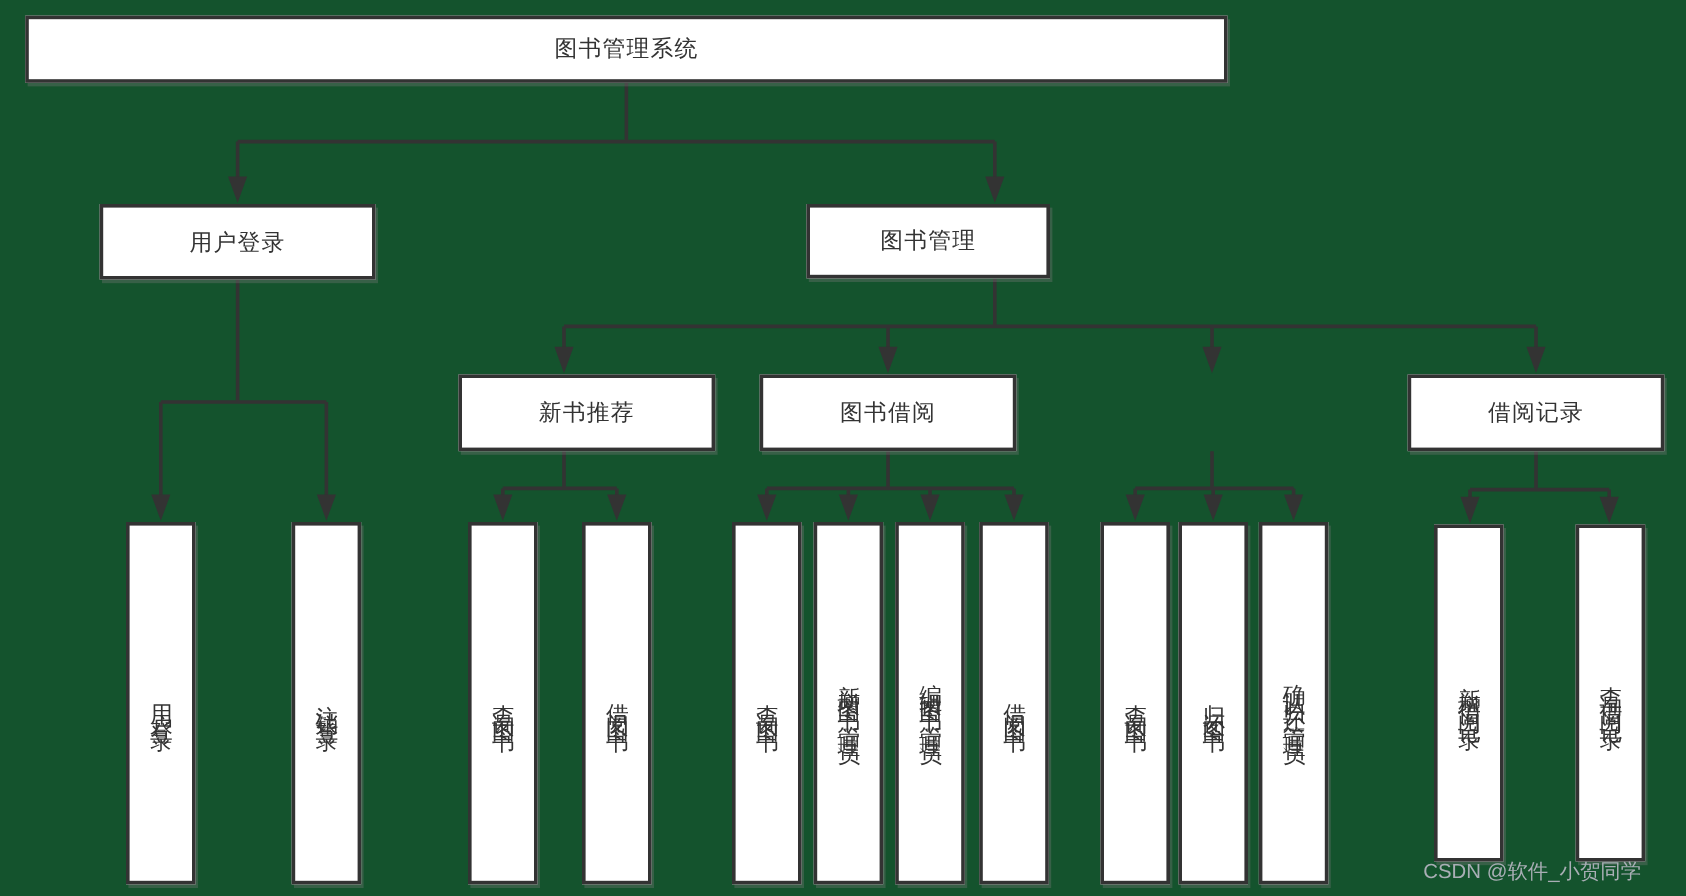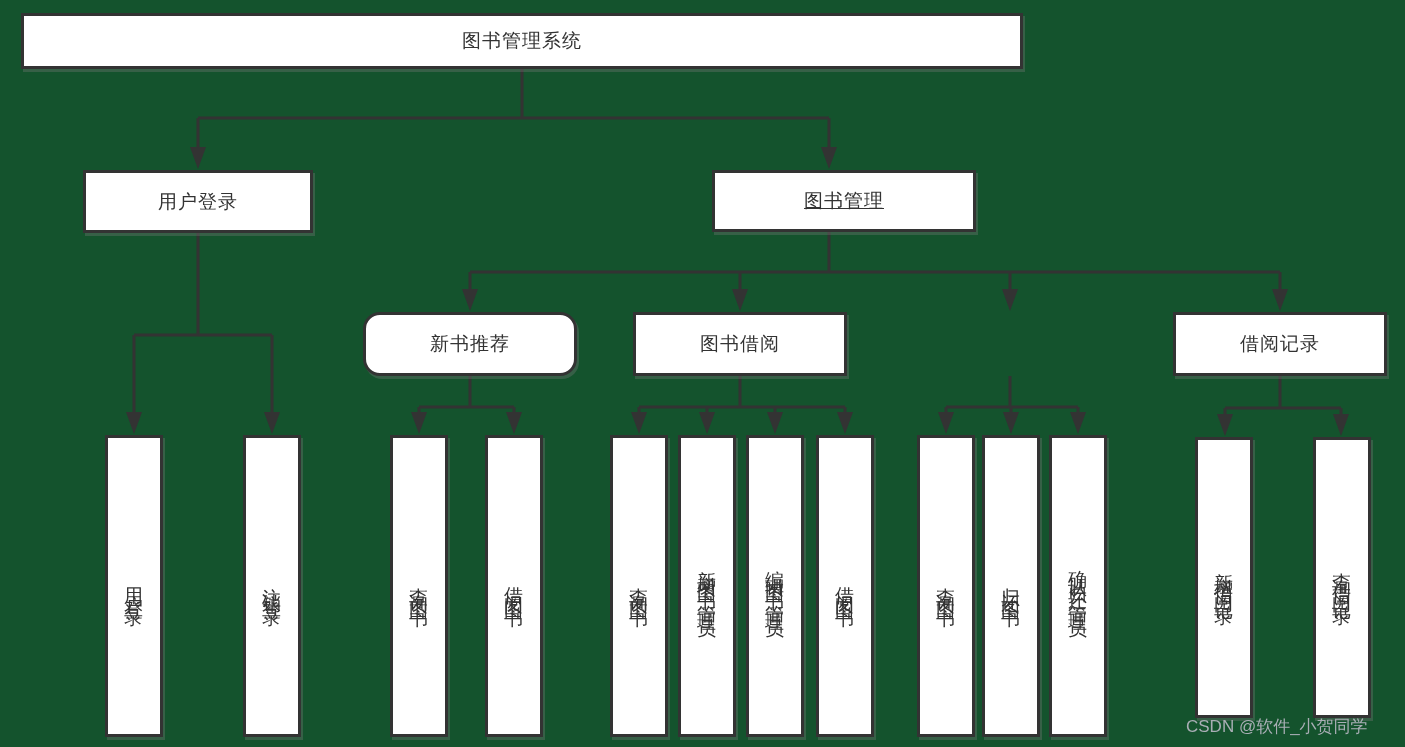--- a/index.html
+++ b/index.html
@@ -41,24 +41,24 @@
     writing-mode: vertical-rl;
     text-orientation: mixed;
     letter-spacing: 7px;
     line-height: 1;
     text-align: center;
   }
   
   .n-root  { left: 21px;  top: 13px;  width: 1002px; height: 56px; }
   
   .n-l2a   { left: 83px;  top: 170px; width: 230px; height: 63px; }
-  .n-l2b   { left: 712px; top: 170px; width: 264px; height: 62px; text-decoration: underline; }
+  .n-l2b   { left: 672px; top: 170px; width: 203px; height: 62px; }
   
   .n-l3    { top: 312px; width: 214px; height: 64px; }
-  .n-l3a   { left: 363px; border-radius: 17px; }
+  .n-l3a   { left: 382px; }
   .n-l3b   { left: 633px; }
   .n-l3c   { left: 903px; }
   .n-l3d   { left: 1173px; }
   
   .n-l4    { top: 435px; width: 58px; height: 302px; }
   .n-g1a   { left: 105px; }
   .n-g1b   { left: 243px; }
   .n-g2a   { left: 390px; }
   .n-g2b   { left: 485px; }
   .n-g3a   { left: 610px; }

